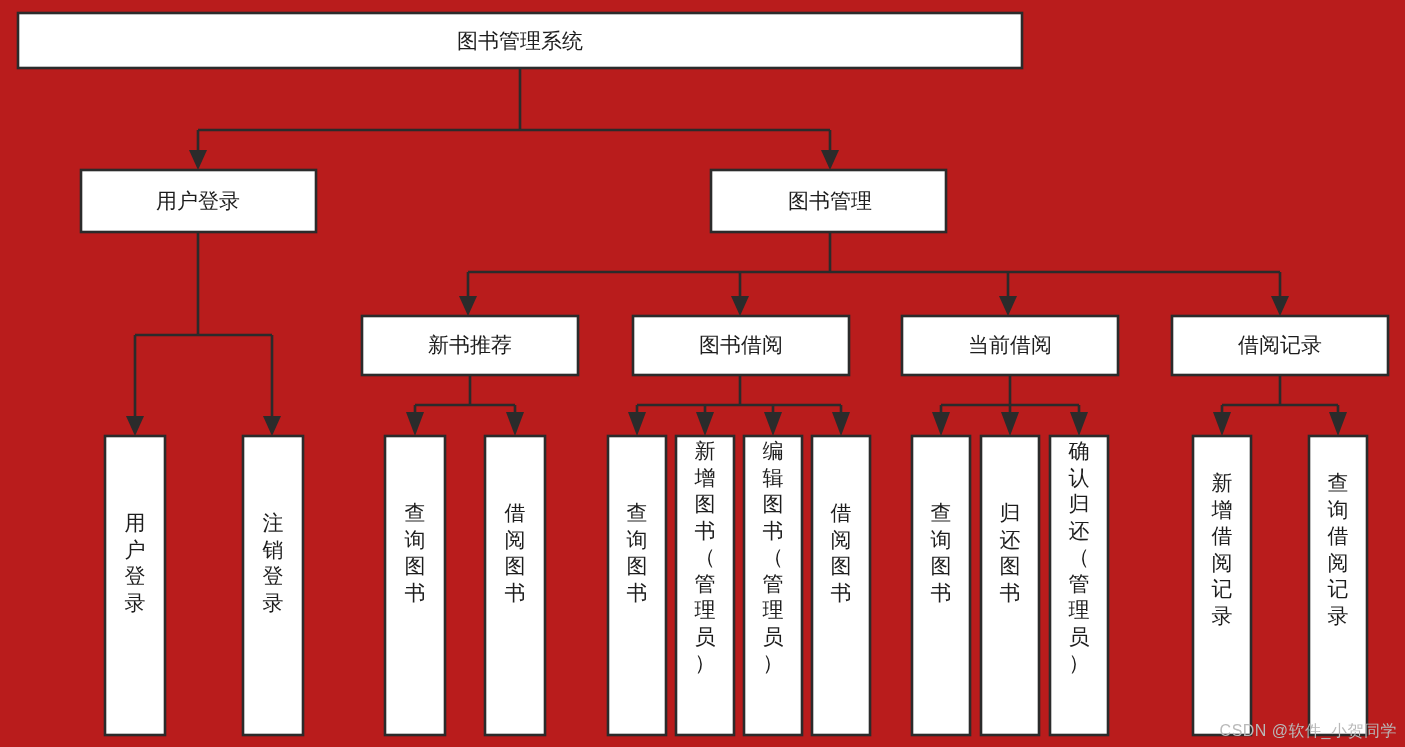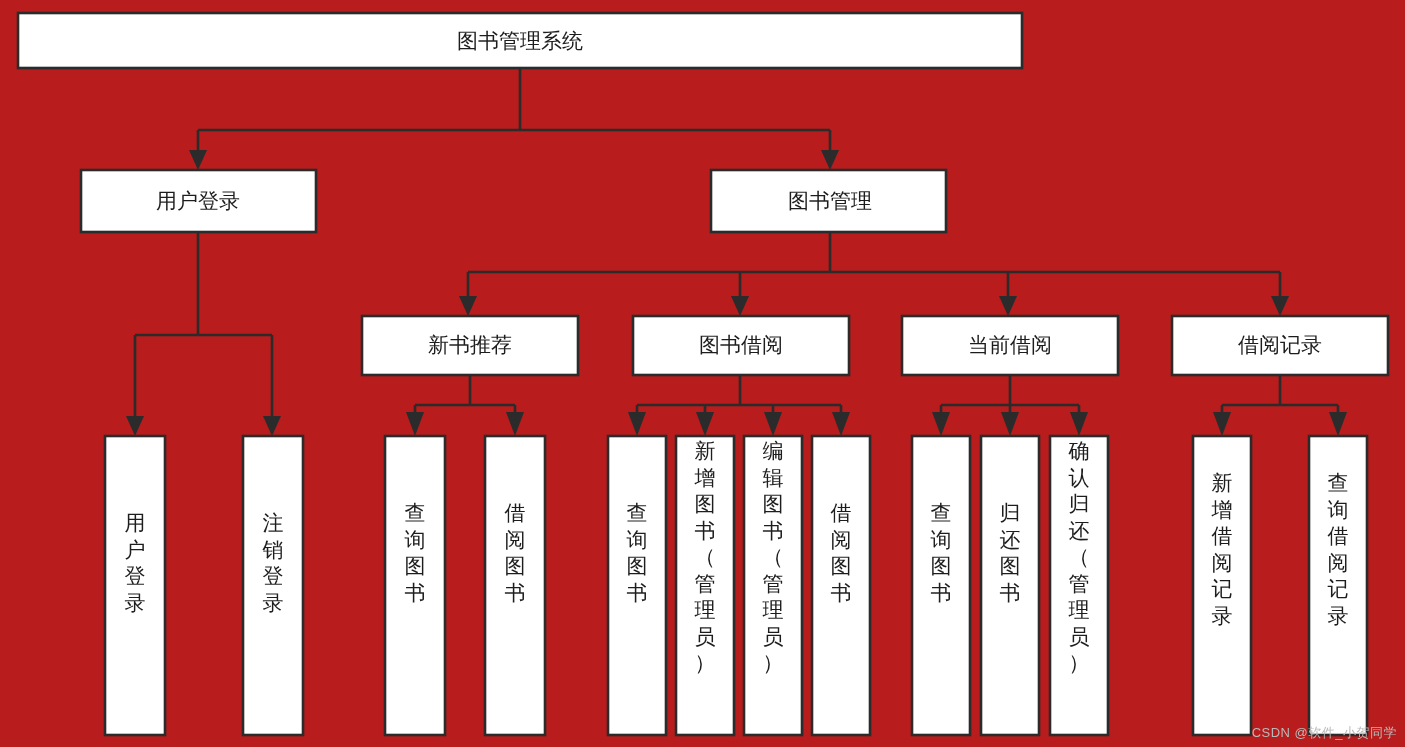--- a/index.html
+++ b/index.html
@@ -55,21 +55,21 @@
     font-family: "Liberation Sans", "DejaVu Sans", sans-serif;
     fill: #1d1d1d;
     font-size: 21px;
     text-anchor: middle;
   }
   .watermark {
     position: absolute;
     right: 8px;
     bottom: 5px;
     font-family: "Liberation Sans", "DejaVu Sans", sans-serif;
-    font-size: 13px;
+    font-size: 16px;
     color: #b9b9b9;
     letter-spacing: 0.5px;
     white-space: nowrap;
     user-select: none;
   }
 </style>
 </head>
 <body>
 
 <div id="diagram-root">

